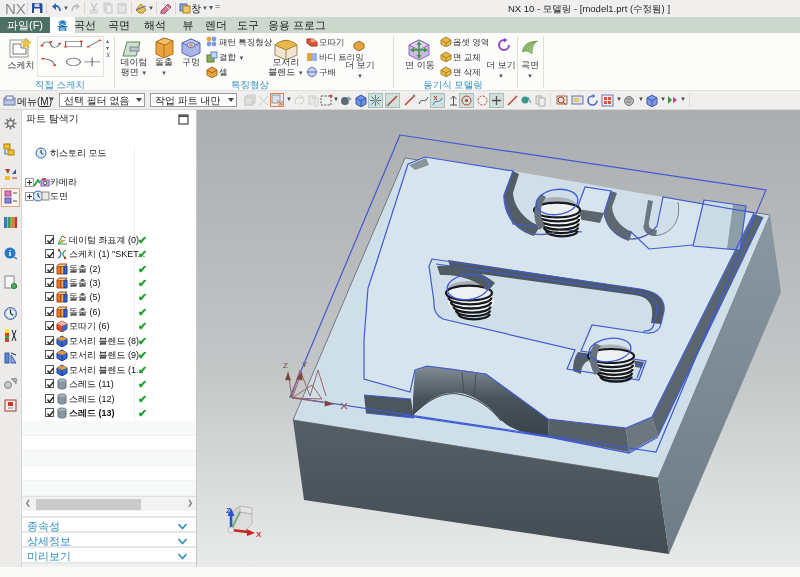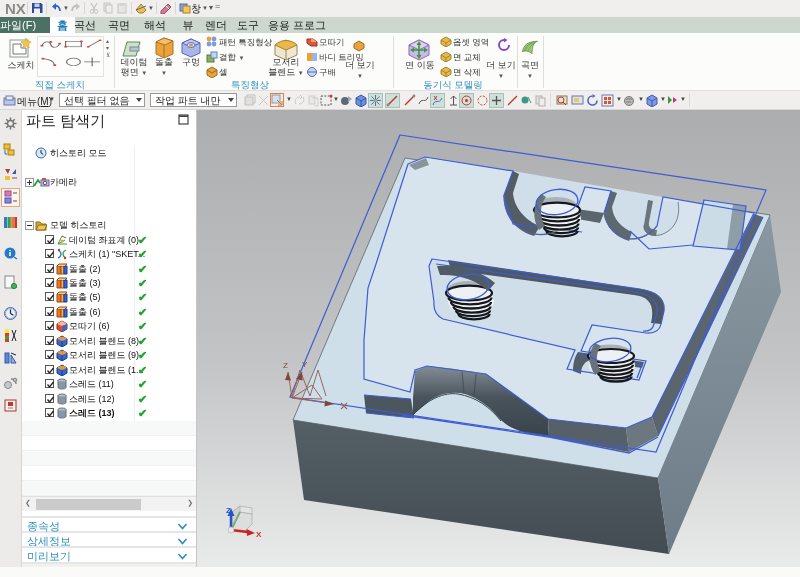--- a/index.html
+++ b/index.html
@@ -1,45 +1,45 @@
 <!DOCTYPE html>
 <html><head><meta charset="utf-8">
 <style>
 *{margin:0;padding:0;box-sizing:border-box}
 html,body{width:800px;height:577px;overflow:hidden;font-family:"Liberation Sans",sans-serif}
 #app{position:relative;width:800px;height:577px;background:#fff}
 
 #titlebar{position:absolute;left:0;top:0;width:800px;height:17px;background:#f0efee;font-size:11px;color:#333}
-#nxlogo{position:absolute;left:5px;top:0px;font-size:15px;font-weight:bold;color:#8a8a8a;letter-spacing:0px}
+#nxlogo{position:absolute;left:5px;top:0px;font-size:15px;font-weight:normal;color:#8a8a8a;letter-spacing:0px}
 #title{position:absolute;left:508px;top:3px;font-size:9.5px;color:#222}
 .qico{position:absolute;top:2px;width:12px;height:12px;font-size:10px;line-height:12px;text-align:center}
 .qsep{position:absolute;top:2px;width:1px;height:12px;background:#d8d6d4}
 
 #tabrow{position:absolute;left:0;top:17px;width:800px;height:16px;background:#ccd8cd;font-size:11px}
-#filetab{position:absolute;left:0;top:0;width:50px;height:16px;background:#4c7164;color:#fff;text-align:left;line-height:16px}
+#filetab{position:absolute;left:0;top:0;width:50px;height:16px;background:#4c7164;color:#fff;text-align:center;line-height:16px}
 .tab{position:absolute;top:0;height:16px;line-height:16px;color:#1a1a1a;text-align:center}
 #hometab{position:absolute;left:50px;top:0;width:25px;height:16px;background:#fff;color:#1879b6;font-weight:bold;text-align:center;line-height:16px}
 
 #ribbon{position:absolute;left:0;top:33px;width:800px;height:58px;background:#fcfcfb;border-bottom:1px solid #e2e0de}
 .glabel{position:absolute;top:46px;font-size:9.5px;color:#2e8fc0;text-align:center}
 .gsep{position:absolute;top:3px;width:1px;height:52px;background:#e0deda}
 .rlbl{position:absolute;font-size:9px;color:#333;text-align:center;line-height:10px;white-space:nowrap}
 .smtxt{position:absolute;font-size:8.5px;color:#333;line-height:12px;white-space:nowrap}
 .darr{color:#555;font-size:6px}
 
 #toolbar{position:absolute;left:0;top:91px;width:800px;height:19px;background:#f0efed;border-bottom:1px solid #d9d7d5;font-size:10px}
 .combo{position:absolute;top:2px;height:14px;background:#fff;border:1px solid #9a9a9a;font-size:10px;line-height:13px;padding-left:4px;color:#222}
 .combo .ca{position:absolute;right:2px;top:4px;width:0;height:0;border-left:3px solid transparent;border-right:3px solid transparent;border-top:4px solid #444}
 .tico{position:absolute;top:3px;width:13px;height:13px;font-size:9px;line-height:13px;text-align:center}
 .tsep{position:absolute;top:2px;width:1px;height:14px;background:#dddbd9}
 
 #sidebar{position:absolute;left:0;top:110px;width:22px;height:457px;background:#ecebea;border-right:1px solid #d8d6d4}
 .sico{position:absolute;left:3px;width:15px;height:15px;font-size:11px;line-height:15px;text-align:center}
 #panel{position:absolute;left:22px;top:110px;width:175px;height:457px;background:#fff;border-right:1px solid #c8c6c4}
-#ptitle{position:absolute;left:4px;top:2px;font-size:15px;color:#222}
+#ptitle{position:absolute;left:4px;top:2px;font-size:10px;color:#222}
 #pheader{position:absolute;left:0;top:20px;width:174px;height:16px;background:linear-gradient(#f7f8f9,#e9ebee);border-bottom:1px solid #cfd2d6;border-top:1px solid #e4e6e9}
 #pheader .c1{position:absolute;left:5px;top:2px;font-size:10px;color:#222}
 #pheader .c2{position:absolute;left:117px;top:2px;font-size:10px;color:#222}
 #pheader .vline{position:absolute;left:112px;top:0;width:1px;height:16px;background:#d7dadd}
 .trow{position:absolute;left:0;width:174px;height:15px;font-size:9px;color:#111;white-space:nowrap}
 .trow .tx{position:absolute;top:1px}
 .trow .chk{position:absolute;top:2px;width:9px;height:9px;border:1px solid #555;background:#fff;font-size:9px;line-height:9px;text-align:center;color:#111}
 .trow .ic{position:absolute;top:1px;width:12px;height:12px;font-size:9px;line-height:12px;text-align:center}
 .trow .ok{position:absolute;left:116px;top:1px;color:#1fa32c;font-weight:bold;font-size:11px}
 .estripe{position:absolute;left:0;width:174px;height:15px}
@@ -98,20 +98,21 @@
       </svg>
     <span class="qsep" style="left:175px"></span>
     <svg class="qico" style="left:179px" viewBox="0 0 12 12">
         <rect x="1" y="2" width="7" height="7" fill="#88a8e0" stroke="#4868b8"></rect>
         <rect x="4" y="4" width="7" height="7" fill="#f0c860" stroke="#a88020"></rect>
       </svg>
     <span style="position:absolute;left:191px;top:2px;font-size:10px;color:#222">창</span>
     <span style="position:absolute;left:202px;top:5px;font-size:6px;color:#555">▼</span>
     <span style="position:absolute;left:209px;top:3px;font-size:8px;color:#555">▾</span>
     <span style="position:absolute;left:215px;top:1px;font-size:9px;color:#555">=</span>
+    <span id="title">NX 10 - 모델링 - [model1.prt (수정됨) ]</span>
   </div>
   <div id="tabrow">
     <div id="filetab">파일(F)</div>
     <div id="hometab">홈</div>
     <span class="tab" style="left:73px;width:24px">곡선</span>
     <span class="tab" style="left:107px;width:24px">곡면</span>
     <span class="tab" style="left:143px;width:24px">해석</span>
     <span class="tab" style="left:181px;width:14px">뷰</span>
     <span class="tab" style="left:204px;width:24px">렌더</span>
     <span class="tab" style="left:236px;width:24px">도구</span>
@@ -479,30 +480,31 @@
           <path d="M2 4.5h5M4.5 2v5" stroke="#333"></path>
         </svg>
         <svg class="ic" style="left:11px;width:17px" viewBox="0 0 17 12">
           <path d="M1 10L5 4l2 3" stroke="#1fa32c" stroke-width="1.8" fill="none"></path>
           <rect x="8" y="4" width="8" height="6" fill="#c8b8e0" stroke="#7858a8"></rect>
           <circle cx="12" cy="7" r="1.8" fill="#f0f0f8" stroke="#555"></circle>
           <rect x="9" y="2" width="4" height="2" fill="#c05858"></rect>
         </svg>
         <span class="tx" style="left:28px;">카메라</span>
       </div>
-    <div class="trow" style="top:108px">
+    <div class="trow" style="top:79px">
         <svg style="position:absolute;left:3px;top:3px" width="9" height="9" viewBox="0 0 9 9">
           <rect x="0.5" y="0.5" width="8" height="8" fill="#fff" stroke="#999"></rect>
-          <path d="M2 4.5h5" stroke="#333"></path>
-        </svg>
-        <svg class="ic" style="left:13px" viewBox="0 0 12 12">
-          <path d="M1 3h4l1.5 2H11v6H1z" fill="#d8a838" stroke="#8a6a18"></path>
-          <path d="M1 11l2.5-5H12l-2.5 5z" fill="#f0c858" stroke="#8a6a18"></path>
-        </svg>
-        <span class="tx" style="left:28px;">모델 히스토리</span>
+          <path d="M2 4.5h5M4.5 2v5" stroke="#333"></path>
+        </svg>
+        <svg class="ic" style="left:11px;width:17px" viewBox="0 0 17 12">
+          <circle cx="5" cy="6" r="5" fill="#d8e8f8" stroke="#3868b8"></circle>
+          <path d="M5 3v3l2 1.4" stroke="#223" fill="none"></path>
+          <rect x="9" y="2" width="7" height="8" fill="#e8e8e8" stroke="#888"></rect>
+        </svg>
+        <span class="tx" style="left:28px;">도면</span>
       </div>
     <div class="trow" style="top:123px">
         <span class="chk" style="left:23px"><svg width="9" height="9" viewBox="0 0 9 9">
             <path d="M1.5 4.5l2 2.5 4-5" fill="none" stroke="#222" stroke-width="1.3"></path>
           </svg></span>
         <svg class="ic" style="left:34px" viewBox="0 0 12 12">
           <path d="M2 10L6 2M2 10h9M2 10L9 6" stroke="#38a048" fill="none"></path>
           <path d="M6 2l4 2" stroke="#c03828"></path>
           <circle cx="6" cy="7" r="1.5" fill="#e8a030"></circle>
         </svg>

